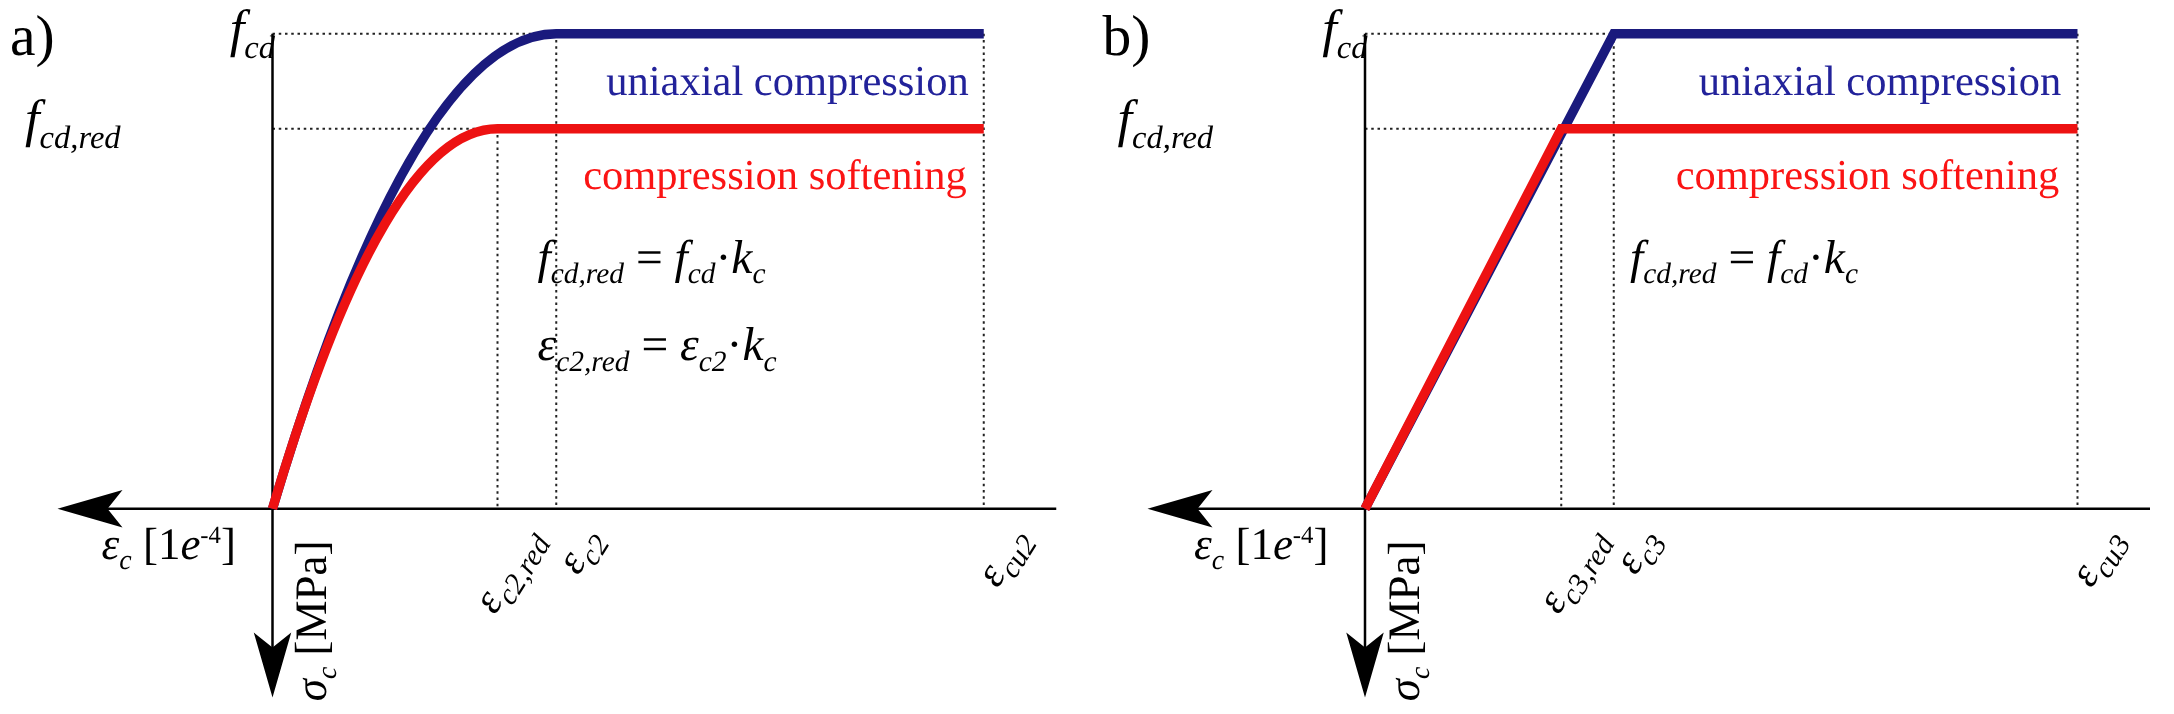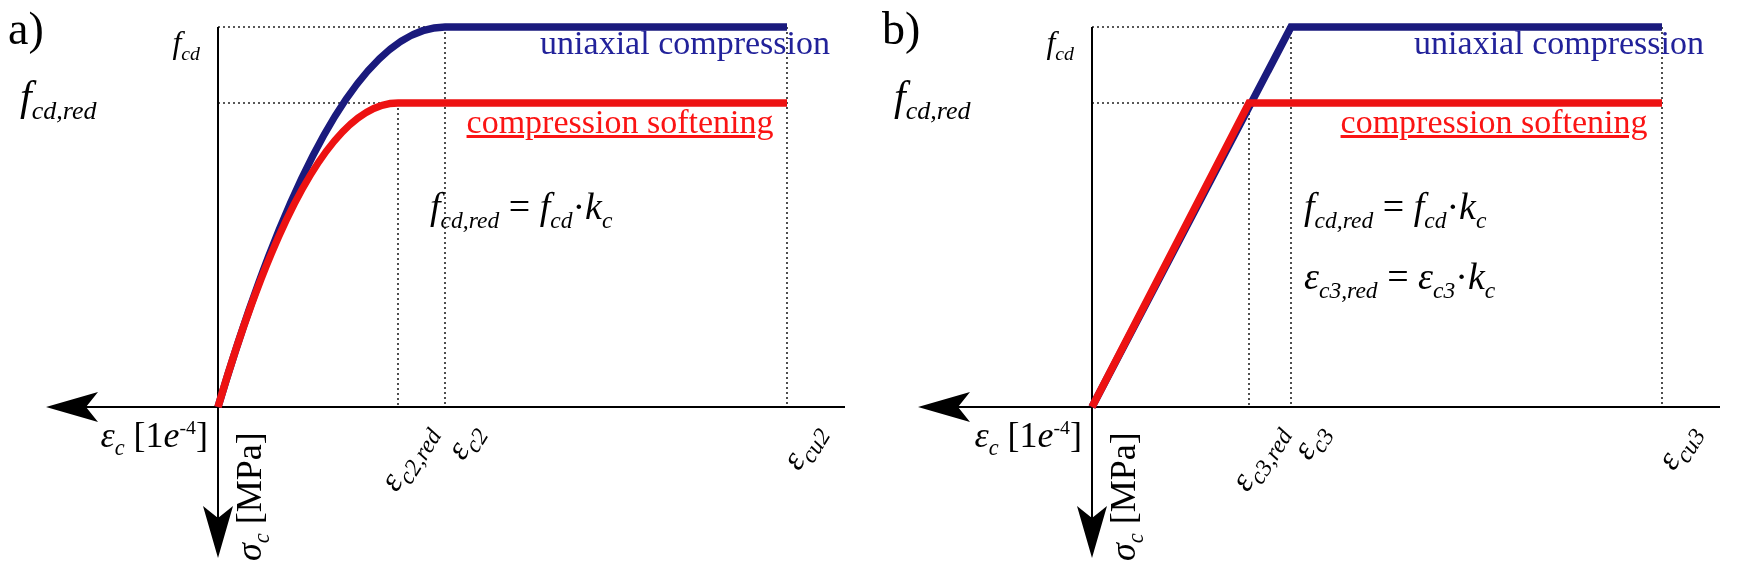--- a/index.html
+++ b/index.html
@@ -8,29 +8,29 @@
   .panel{position:absolute;top:0;width:874px;height:571px;}
   #panel-a{left:0;}
   #panel-b{left:874px;}
   .panel svg{position:absolute;left:0;top:0;overflow:visible;}
   .lbl{position:absolute;white-space:nowrap;}
   .it{font-style:italic;}
   .rm{font-style:normal;}
   sub{font-size:0.62em;font-style:italic;line-height:0;}
   sup{font-size:0.55em;line-height:0;}
   .tag{left:8px;top:2px;font-size:46px;}
-  .fcd-label{left:52px;top:0px;width:148px;text-align:right;font-size:32px;font-style:italic;margin-top:24px;}
+  .fcd-label{left:72px;top:0px;width:148px;text-align:right;font-size:42px;font-style:italic;}
   .fcdred-label{left:20px;top:72px;width:188px;text-align:left;font-size:42px;font-style:italic;}
   .curve-label{font-size:34px;}
-  .uniaxial-label{left:430px;top:24px;width:400px;text-align:right;}
-  .softening-label{left:420px;top:103px;width:400px;text-align:center;text-decoration:underline;}
+  .uniaxial-label{left:430px;top:47px;width:400px;text-align:center;}
+  .softening-label{left:420px;top:122px;width:400px;text-align:center;}
   .eq{left:430px;width:360px;text-align:left;font-size:38px;font-style:italic;}
   .eq-1{top:184px;}
   .eq-2{top:254px;}
-  .xaxis-label{left:62px;top:414px;width:146px;text-align:right;font-size:36px;}
+  .xaxis-label{left:62px;top:414px;width:146px;text-align:center;font-size:36px;}
   .yaxis-label{left:228px;top:561px;font-size:36px;transform:rotate(-90deg);transform-origin:0 0;}
   .tick{position:absolute;white-space:nowrap;font-size:34px;font-style:italic;
         transform:rotate(-58deg);transform-origin:100% 0;}
   .tick sub{font-size:24px;}
 </style>
 </head>
 <body>
 
 <div id="figure">
 
@@ -47,20 +47,21 @@
         <path d="M 218 558 L 203 506 L 218 518 L 233 506 Z" fill="#000000"></path>
         <path d="M 218 407 Q 331.5 27 445 27 L 787 27" stroke="#1a1a7d" stroke-width="7.5" fill="none" stroke-miterlimit="6"></path>
         <path d="M 218 407 Q 308 103 398 103 L 787 103" stroke="#ed1212" stroke-width="7.5" fill="none" stroke-miterlimit="6"></path>
       </svg>
     <div class="lbl tag">a)</div>
     <div class="lbl fcd-label"><span class="it">f</span><sub>cd</sub></div>
     <div class="lbl fcdred-label"><span class="it">f</span><sub>cd,red</sub></div>
     <div class="lbl curve-label uniaxial-label" style="color: rgb(34, 34, 154);">uniaxial compression</div>
     <div class="lbl curve-label softening-label" style="color: rgb(251, 20, 20);">compression softening</div>
     <div class="lbl eq eq-1"><span class="it">f</span><sub>cd,red</sub><span class="rm"> = </span><span class="it">f</span><sub>cd</sub><span class="rm">·</span><span class="it">k</span><sub>c</sub></div>
+    <div class="lbl eq eq-2"><span class="it">ε</span><sub>c2,red</sub><span class="rm"> = </span><span class="it">ε</span><sub>c2</sub><span class="rm">·</span><span class="it">k</span><sub>c</sub></div>
     <div class="lbl xaxis-label"><span class="it">ε</span><sub>c</sub><span class="rm"> [1</span><span class="it">e</span><sup>-4</sup><span class="rm">]</span></div>
     <div class="lbl yaxis-label"><span class="it">σ</span><sub>c</sub><span class="rm"> [MPa]</span></div>
     <div id="ticks-a">
         <div class="tick" style="right: 464px; top: 415px;"><span class="it">ε</span><sub>c2,red</sub></div>
         <div class="tick" style="right: 417px; top: 415px;"><span class="it">ε</span><sub>c2</sub></div>
         <div class="tick" style="right: 75px; top: 415px;"><span class="it">ε</span><sub>cu2</sub></div>
       </div>
   </div>
 
   <div class="panel" id="panel-b">
@@ -76,21 +77,20 @@
         <path d="M 218 558 L 203 506 L 218 518 L 233 506 Z" fill="#000000"></path>
         <path d="M 218 407 L 417 27 L 788 27" stroke="#1a1a7d" stroke-width="7.5" fill="none" stroke-miterlimit="6"></path>
         <path d="M 218 407 L 375 103 L 788 103" stroke="#ed1212" stroke-width="7.5" fill="none" stroke-miterlimit="6"></path>
       </svg>
     <div class="lbl tag">b)</div>
     <div class="lbl fcd-label"><span class="it">f</span><sub>cd</sub></div>
     <div class="lbl fcdred-label"><span class="it">f</span><sub>cd,red</sub></div>
     <div class="lbl curve-label uniaxial-label" style="color: rgb(34, 34, 154);">uniaxial compression</div>
     <div class="lbl curve-label softening-label" style="color: rgb(251, 20, 20);">compression softening</div>
     <div class="lbl eq eq-1"><span class="it">f</span><sub>cd,red</sub><span class="rm"> = </span><span class="it">f</span><sub>cd</sub><span class="rm">·</span><span class="it">k</span><sub>c</sub></div>
-    <div class="lbl eq eq-2"><span class="it">ε</span><sub>c3,red</sub><span class="rm"> = </span><span class="it">ε</span><sub>c3</sub><span class="rm">·</span><span class="it">k</span><sub>c</sub></div>
     <div class="lbl xaxis-label"><span class="it">ε</span><sub>c</sub><span class="rm"> [1</span><span class="it">e</span><sup>-4</sup><span class="rm">]</span></div>
     <div class="lbl yaxis-label"><span class="it">σ</span><sub>c</sub><span class="rm"> [MPa]</span></div>
     <div id="ticks-b">
         <div class="tick" style="right: 487px; top: 415px;"><span class="it">ε</span><sub>c3,red</sub></div>
         <div class="tick" style="right: 445px; top: 415px;"><span class="it">ε</span><sub>c3</sub></div>
         <div class="tick" style="right: 74px; top: 415px;"><span class="it">ε</span><sub>cu3</sub></div>
       </div>
   </div>
 
 </div>

